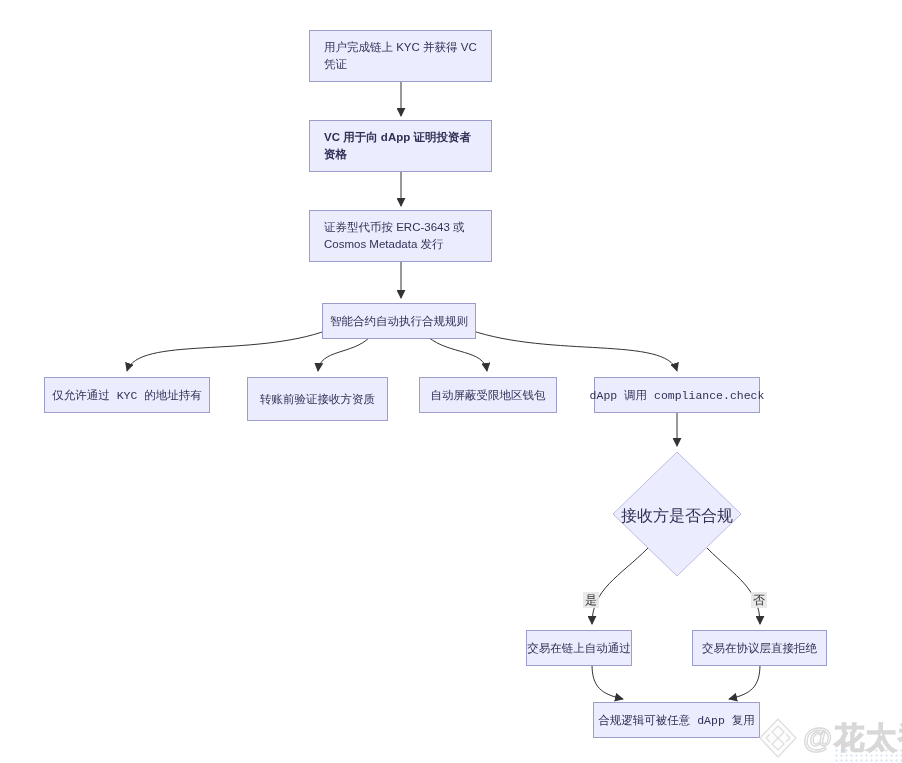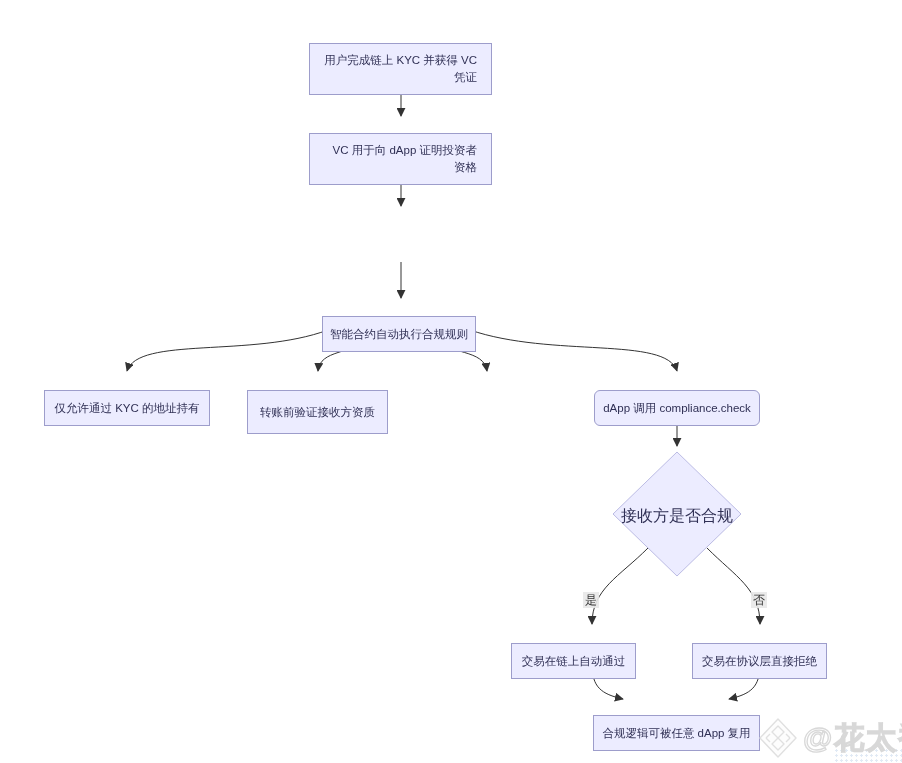--- a/index.html
+++ b/index.html
@@ -15,26 +15,25 @@
     position:absolute;
     box-sizing:border-box;
     background:#ECECFF;
     border:1px solid #9D9DCB;
     color:#303055;
     font-size:11.5px;
     line-height:17px;
     display:flex;
     align-items:center;
     justify-content:center;
-    text-align:right;
+    text-align:left;
     z-index:2;
-    margin-top:13px;
   }
   .wrap{padding:2px 14px;}
-  .single{white-space:nowrap;padding:17px 4px;}
+  .single{white-space:nowrap;padding:17px 4px;font-family:Liberation Mono, monospace;}
   .decision-label{
     position:absolute;
     z-index:3;
     color:#303055;
     font-size:16px;
     text-align:center;
     white-space:nowrap;
   }
   .edge-label{
     position:absolute;
@@ -100,39 +99,41 @@
       <path d="M648,548 C619,577 592,589 592,624" marker-end="url(#arrow)"></path>
       <path d="M707,548 C736,577 760,589 760,624" marker-end="url(#arrow)"></path>
       <path d="M592,664 C592,687 601,694 623,699" marker-end="url(#arrow)"></path>
       <path d="M760,664 C760,687 751,694 729,699" marker-end="url(#arrow)"></path>
     </g>
     <polygon points="677,452 741,514 677,576 613,514" fill="#ECECFF" stroke="#BCBCE4" stroke-width="1"></polygon>
   </svg>
 
   <div class="node wrap" style="left:309px;top:30px;width:183px;height:52px;">用户完成链上 KYC 并获得 VC 凭证</div>
 
-  <div class="node wrap" style="left:309px;top:120px;width:183px;height:52px;">VC 用于向 dApp 证明投资者资格</div>
+  <div class="node wrap" style="left:309px;top:120px;width:183px;height:52px;font-weight:bold;">VC 用于向 dApp 证明投资者资格</div>
 
+  <div class="node wrap" style="left:309px;top:210px;width:183px;height:52px;">证券型代币按 ERC-3643 或 Cosmos Metadata 发行</div>
 
   <div class="node single" style="left:322px;top:303px;width:154px;height:34px;">智能合约自动执行合规规则</div>
 
   <div class="node single" style="left:44px;top:377px;width:166px;height:27px;">仅允许通过 KYC 的地址持有</div>
 
   <div class="node single" style="left:247px;top:377px;width:141px;height:44px;">转账前验证接收方资质</div>
 
+  <div class="node single" style="left:419px;top:377px;width:138px;height:34px;">自动屏蔽受限地区钱包</div>
 
-  <div class="node single" style="left:594px;top:377px;width:166px;height:34px;border-radius:6px;">dApp 调用 compliance.check</div>
+  <div class="node single" style="left:594px;top:377px;width:166px;height:34px;">dApp 调用 compliance.check</div>
 
   <div class="decision-label" style="left:617px;top:506px;width:120px;">接收方是否合规</div>
 
   <div class="edge-label" style="left:583px;top:592px;">是</div>
 
   <div class="edge-label" style="left:751px;top:592px;">否</div>
 
-  <div class="node single" style="left:511px;top:630px;width:125px;height:34px;">交易在链上自动通过</div>
+  <div class="node single" style="left:526px;top:630px;width:106px;height:34px;">交易在链上自动通过</div>
 
   <div class="node single" style="left:593px;top:702px;width:167px;height:36px;">合规逻辑可被任意 dApp 复用</div>
 
   <div class="node single" style="left:692px;top:630px;width:135px;height:34px;">交易在协议层直接拒绝</div>
 
   <div class="watermark">
     <svg class="wm-logo" viewBox="0 0 42 44">
       <g fill="#fdfdfd" stroke="#e0e0e0" stroke-width="1.4" stroke-linejoin="round">
         <path d="M21,3 L39,22 L21,41 L3,22 Z"></path>
         <path d="M21,10 L27,16 L21,22 L15,16 Z"></path>

